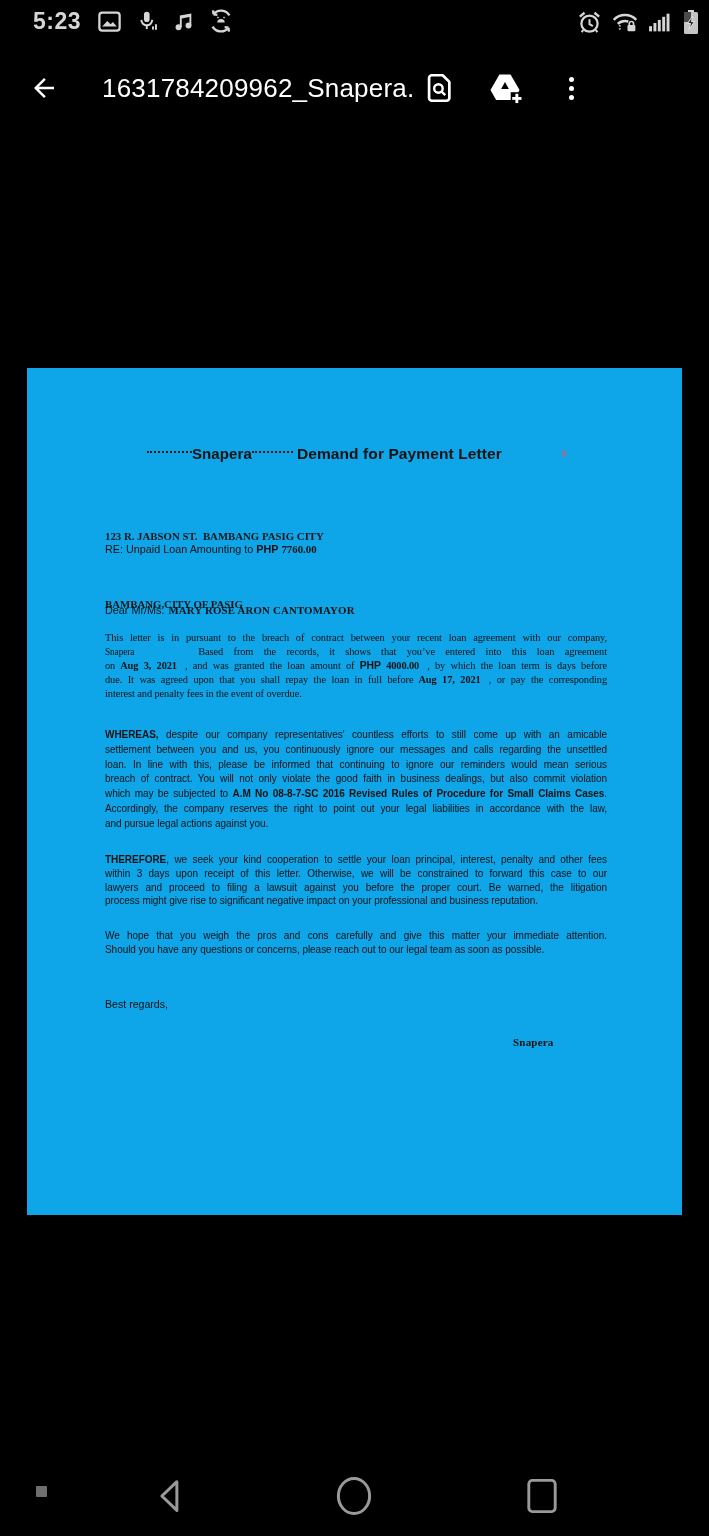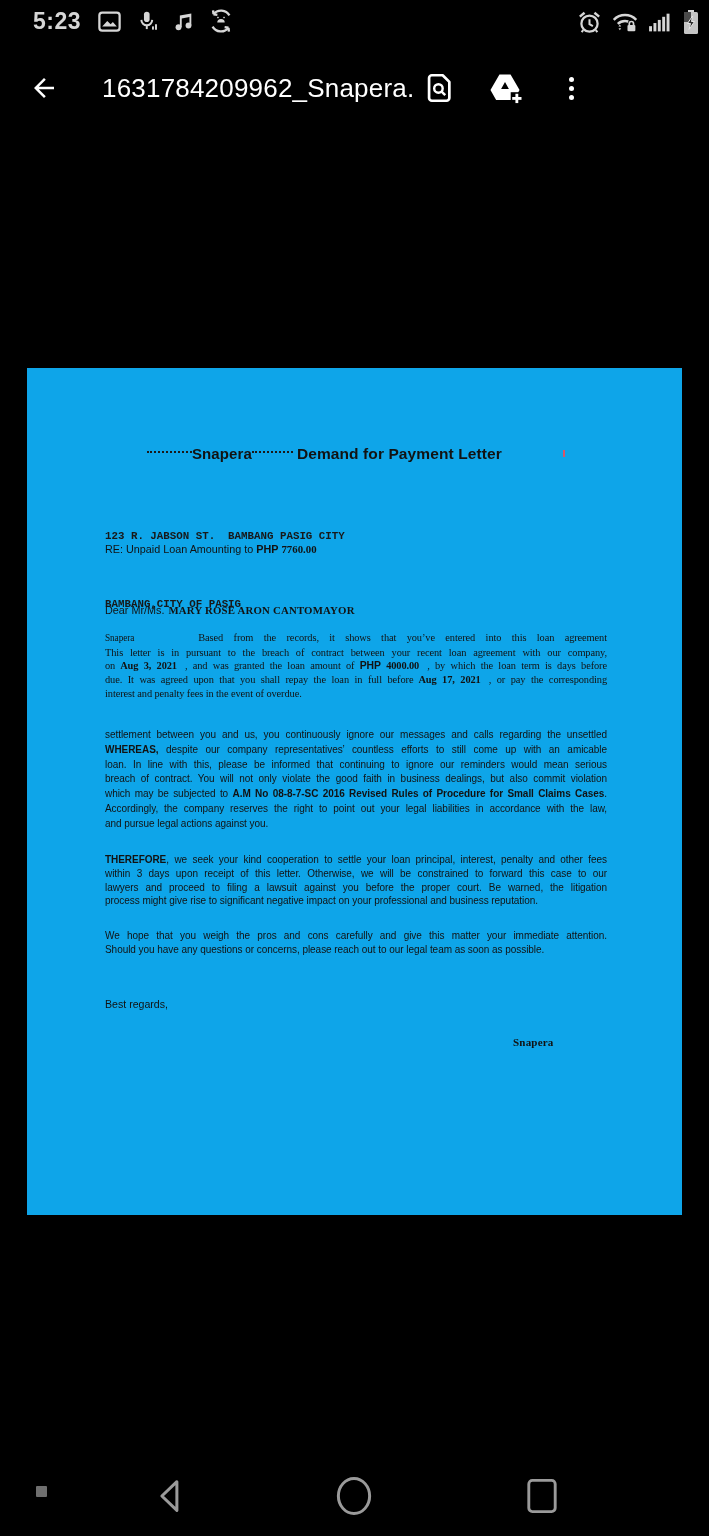--- a/index.html
+++ b/index.html
@@ -23,21 +23,21 @@
   .dots{display:flex;flex-direction:column;gap:4px;}
   .dots span{width:5px;height:5px;border-radius:50%;background:#fff;}
 
   
   .page{position:absolute;left:27px;top:368px;width:655px;height:847px;background:#0ea5e9;color:#121212;}
   .title-row{position:absolute;left:120px;top:77px;display:flex;align-items:flex-start;white-space:nowrap;}
   .dotlead{border-top:2px dotted #1a1a1a;margin-top:6px;display:inline-block;}
   .brand-title{font-weight:700;font-size:15px;letter-spacing:0.1px;}
   .doc-title{font-weight:700;font-size:15.5px;margin-left:4px;letter-spacing:0.1px;}
   .red-tick{position:absolute;left:536px;top:82px;width:2px;height:7px;background:#d9566a;}
-  .addr{position:absolute;left:78px;top:112px;font-family:Liberation Mono, monospace;font-weight:700;font-size:10.8px;line-height:22.5px;white-space:pre;color:#181818;}
+  .addr{position:absolute;left:78px;top:112px;font-family:Liberation Serif, serif;font-weight:700;font-size:10.8px;line-height:22.5px;white-space:pre;color:#181818;}
   .re-line{position:absolute;left:78px;top:175px;font-size:10.8px;white-space:nowrap;}
   .re-cur{font-weight:700;}
   .re-amt{font-family:"Liberation Serif",serif;font-weight:700;margin-left:3px;}
   .salutation{position:absolute;left:78px;top:236px;font-size:10.8px;white-space:nowrap;}
   .recipient{font-family:"Liberation Serif",serif;font-weight:700;margin-left:4px;letter-spacing:0.2px;}
 
   .para{position:absolute;left:78px;width:502px;}
   .ln{display:block;white-space:nowrap;}
   .jl{text-align:justify;text-align-last:justify;}
   .p1{top:263px;font-family:"Liberation Serif",serif;font-size:10.4px;line-height:13.7px;letter-spacing:-0.1px;}
@@ -168,30 +168,30 @@
   <div class="addr">
     <div>123 R. JABSON ST.  BAMBANG PASIG CITY</div>
     <div>BAMBANG,CITY OF PASIG</div>
   </div>
 
   <div class="re-line"><span>RE: Unpaid Loan Amounting to</span> <span class="re-cur">PHP</span><span class="re-amt">7760.00</span></div>
 
   <div class="salutation"><span>Dear Mr/Ms.</span><span class="recipient">MARY ROSE ARON CANTOMAYOR</span></div>
 
   <div class="para p1">
+    <span class="ln jl"><span>This letter is in pursuant to the breach of contract between your recent loan agreement with our company,</span></span>
     <span class="ln jl"><span class="brand-small">Snapera</span><span class="spacer"></span><span>Based from the records, it shows that you’ve entered into this loan agreement</span></span>
-    <span class="ln jl"><span>This letter is in pursuant to the breach of contract between your recent loan agreement with our company,</span></span>
     <span class="ln jl"><span>on</span><span class="fill">Aug 3, 2021</span><span>, and was granted the loan amount of</span> <span class="cur">PHP</span> <span class="amt">4000.00</span><span style="margin-left:8px;">, by which the loan term is days before</span></span>
     <span class="ln jl"><span>due. It was agreed upon that you shall repay the loan in full before</span><span class="fill">Aug 17, 2021</span><span>, or pay the corresponding</span></span>
     <span class="ln"><span>interest and penalty fees in the event of overdue.</span></span>
   </div>
 
   <div class="para p2">
+    <span class="ln jl"><b>WHEREAS,</b> <span>despite our company representatives’ countless efforts to still come up with an amicable</span></span>
     <span class="ln jl"><span>settlement between you and us, you continuously ignore our messages and calls regarding the unsettled</span></span>
-    <span class="ln jl"><b>WHEREAS,</b> <span>despite our company representatives’ countless efforts to still come up with an amicable</span></span>
     <span class="ln jl"><span>loan. In line with this, please be informed that continuing to ignore our reminders would mean serious</span></span>
     <span class="ln jl"><span>breach of contract. You will not only violate the good faith in business dealings, but also commit violation</span></span>
     <span class="ln jl"><span>which may be subjected to</span> <b>A.M No 08-8-7-SC 2016 Revised Rules of Procedure for Small Claims Cases</b><span>.</span></span>
     <span class="ln jl"><span>Accordingly, the company reserves the right to point out your legal liabilities in accordance with the law,</span></span>
     <span class="ln"><span>and pursue legal actions against you.</span></span>
   </div>
 
   <div class="para p3">
     <span class="ln jl"><b>THEREFORE</b><span>, we seek your kind cooperation to settle your loan principal, interest, penalty and other fees</span></span>
     <span class="ln jl"><span>within 3 days upon receipt of this letter. Otherwise, we will be constrained to forward this case to our</span></span>

